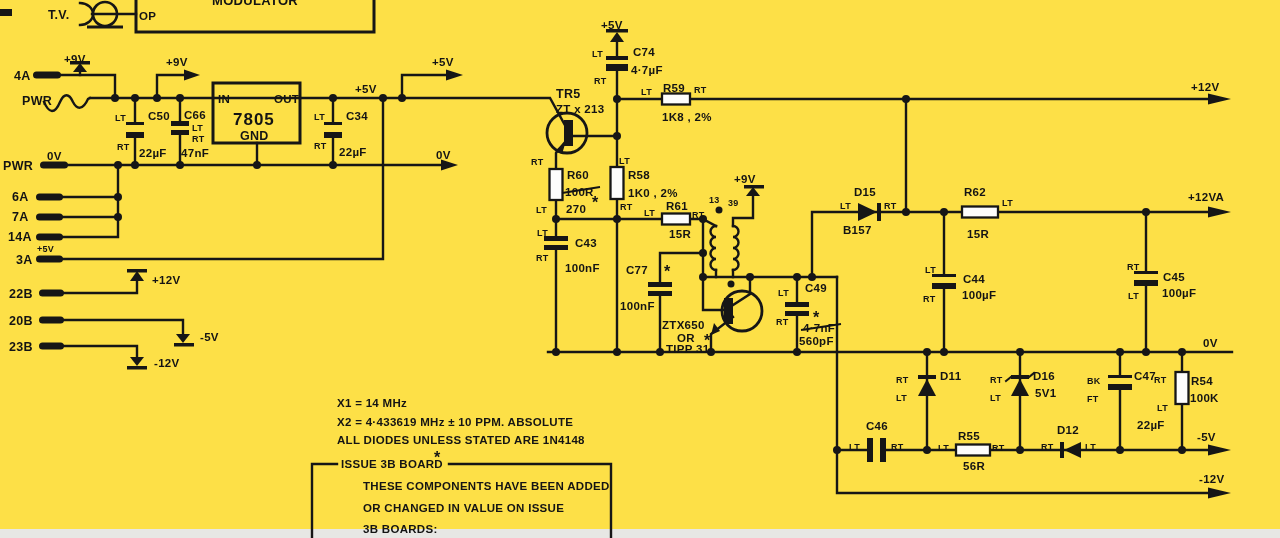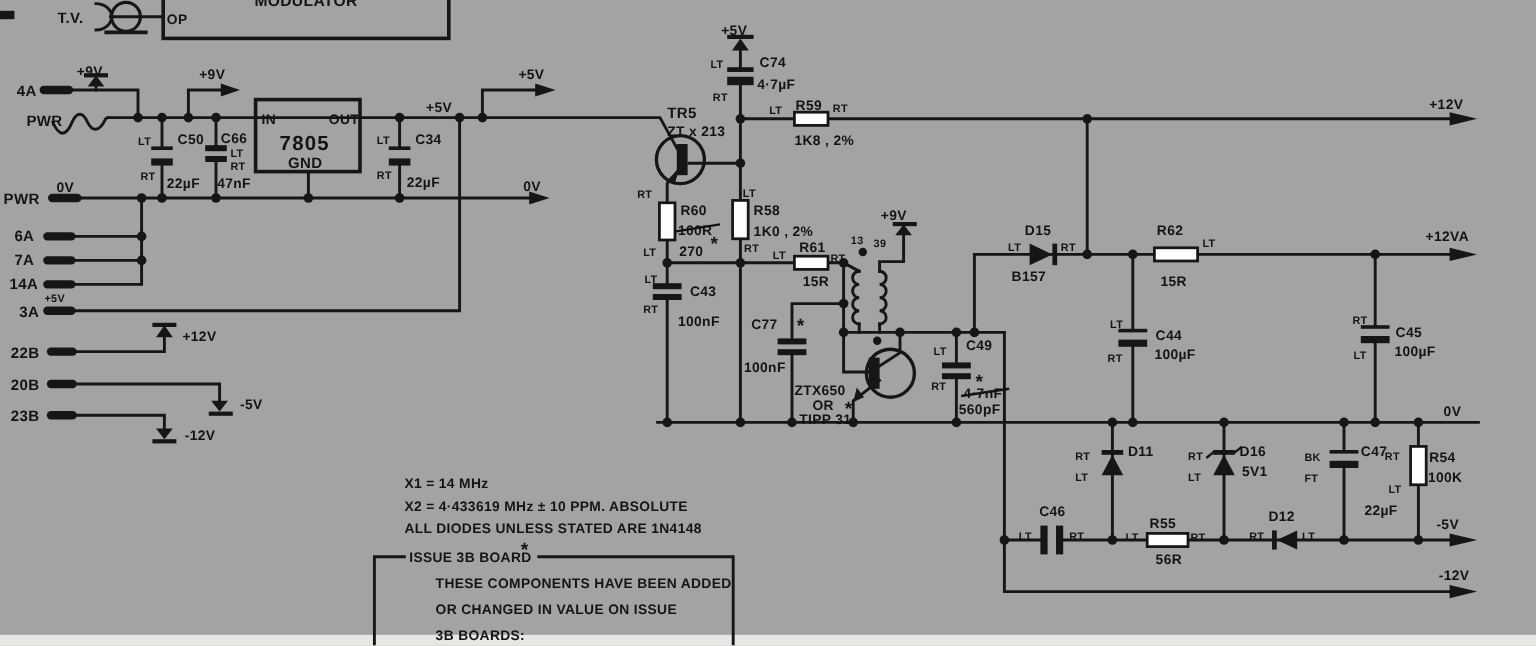--- a/index.html
+++ b/index.html
@@ -1,16 +1,16 @@
 <!DOCTYPE html>
 <html><head>
 <meta charset="utf-8">
 <style>
   html,body{margin:0;padding:0;background:#ffffff;}
-  .stage{position:relative;width:1280px;height:538px;background:#a3a3a3;overflow:hidden;}
+  .stage{position:relative;width:1280px;height:538px;background:#fde047;overflow:hidden;}
   svg{display:block;}
   .wire{stroke:#161616;stroke-width:2.4;fill:none;stroke-linecap:square;}
   .wire-thick{stroke:#161616;stroke-width:3;fill:none;}
   .sym{fill:#161616;stroke:none;}
   .res{fill:#fdfdfc;stroke:#161616;stroke-width:2.3;}
   .box{fill:none;stroke:#161616;stroke-width:3;}
   .t,.ts,.tb,.treg,.tmod,.tast{fill:#141414;font-family:"Liberation Sans",sans-serif;font-weight:bold;letter-spacing:.3px;}
   .t{font-size:11.5px;}
   .ts{font-size:9px;}
   .tb{font-size:12.5px;}

